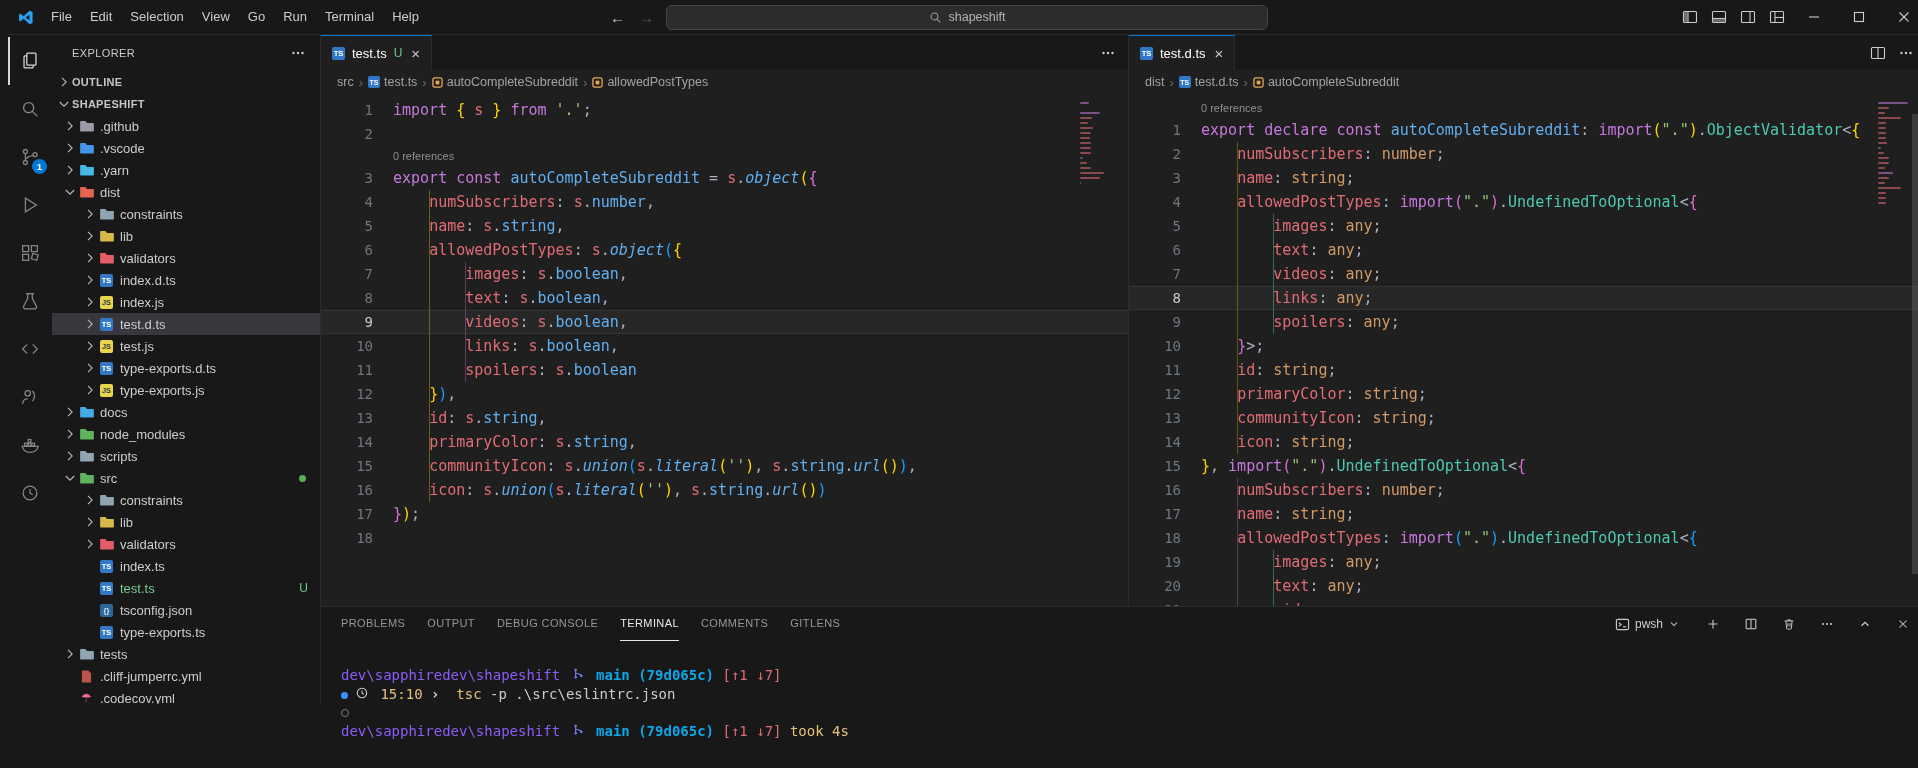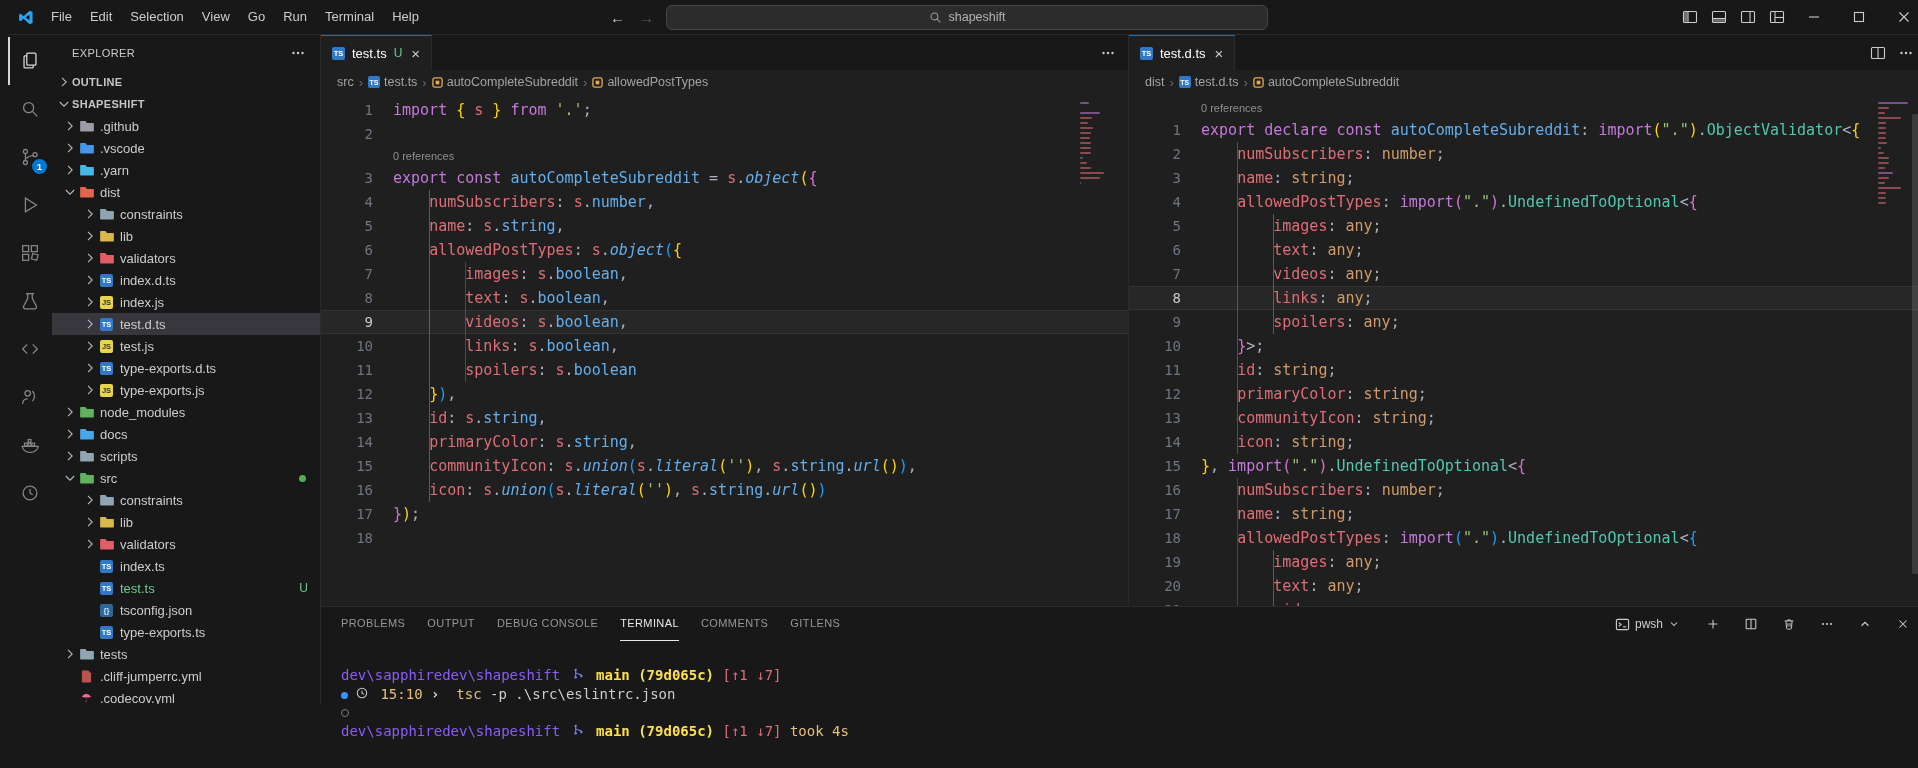--- a/index.html
+++ b/index.html
@@ -79,21 +79,21 @@
   .panel{height:163px;flex:none;border-top:1px solid #2b2b2b;background:#181818;display:flex;flex-direction:column;min-width:0;}
   .panelbar{height:34px;flex:none;display:flex;align-items:center;padding:0 12px 0 20px;}
   .ptabs{display:flex;height:34px;}
   .ptab{font-size:11px;letter-spacing:.4px;color:#969696;margin-right:22px;line-height:33px;border-bottom:1px solid transparent;cursor:pointer;white-space:nowrap;}
   .ptab.on{color:#e7e7e7;border-bottom-color:#e7e7e7;}
   .panel-actions{margin-left:auto;display:flex;align-items:center;gap:16px;color:#cccccc;}
   .pwshgrp{display:flex;align-items:center;gap:5px;font-size:12px;color:#cccccc;margin-right:6px;cursor:pointer;}
   .pabtn{width:22px;height:22px;display:flex;align-items:center;justify-content:center;cursor:pointer;}
   .terminal{flex:1;padding:25px 0 0 20px;font-family:"DejaVu Sans Mono","Liberation Mono",monospace;font-size:14px;color:#cccccc;overflow:hidden;}
   .tline{height:18.5px;line-height:18.5px;white-space:pre;}
-  .tk-tp{color:#8b5cf6;} .tk-tb{color:#fde047;font-weight:bold;} .tk-tr{color:#e06c75;}
+  .tk-tp{color:#8b5cf6;} .tk-tb{color:#0ea5e9;font-weight:bold;} .tk-tr{color:#e06c75;}
   .tk-ty{color:#e5c07b;} .tk-tw{color:#cccccc;} .tk-tpr{color:#ced5da;font-weight:bold;}
   .tic{display:inline-flex;align-items:center;}
   .tdeco-dot{display:inline-block;width:7px;height:7px;border-radius:50%;background:#3794ff;margin-right:8px;}
   .tdeco-odot{display:inline-block;width:6px;height:6px;border-radius:50%;border:1px solid #7a7a7a;margin-right:8px;}
   .tcursor{display:inline-block;width:8px;height:15px;border:1px solid #bbbbbb;vertical-align:-3px;margin-left:1px;}
   svg{display:block;}
 </style>
 </head>
 <body>
 
@@ -429,37 +429,37 @@
             <span class="tlabel">type-exports.js</span>
           </div>
           <div class="trow" style="padding-left: 10px;">
             <span class="tchev">
               <svg width="16" height="16" viewBox="0 0 16 16">
                 <path d="M6 3.8 10.2 8 6 12.2" fill="none" stroke="#b8b8b8" stroke-width="1.1"></path>
               </svg>
             </span>
             <span class="ficwrap">
               <svg width="14" height="12" viewBox="0 0 16 14">
+                <path fill="#45a9e8" d="M.8 1.2h5.4L8 3.4h7.2a.8.8 0 0 1 .8.8v8.4a.8.8 0 0 1-.8.8H.8a.8.8 0 0 1-.8-.8V2a.8.8 0 0 1 .8-.8z"></path>
+              </svg>
+            </span>
+            <span class="tlabel">docs</span>
+          </div>
+          <div class="trow" style="padding-left: 10px;">
+            <span class="tchev">
+              <svg width="16" height="16" viewBox="0 0 16 16">
+                <path d="M6 3.8 10.2 8 6 12.2" fill="none" stroke="#b8b8b8" stroke-width="1.1"></path>
+              </svg>
+            </span>
+            <span class="ficwrap">
+              <svg width="14" height="12" viewBox="0 0 16 14">
                 <path fill="#5fb35f" d="M.8 1.2h5.4L8 3.4h7.2a.8.8 0 0 1 .8.8v8.4a.8.8 0 0 1-.8.8H.8a.8.8 0 0 1-.8-.8V2a.8.8 0 0 1 .8-.8z"></path>
               </svg>
             </span>
             <span class="tlabel">node_modules</span>
-          </div>
-          <div class="trow" style="padding-left: 10px;">
-            <span class="tchev">
-              <svg width="16" height="16" viewBox="0 0 16 16">
-                <path d="M6 3.8 10.2 8 6 12.2" fill="none" stroke="#b8b8b8" stroke-width="1.1"></path>
-              </svg>
-            </span>
-            <span class="ficwrap">
-              <svg width="14" height="12" viewBox="0 0 16 14">
-                <path fill="#45a9e8" d="M.8 1.2h5.4L8 3.4h7.2a.8.8 0 0 1 .8.8v8.4a.8.8 0 0 1-.8.8H.8a.8.8 0 0 1-.8-.8V2a.8.8 0 0 1 .8-.8z"></path>
-              </svg>
-            </span>
-            <span class="tlabel">docs</span>
           </div>
           <div class="trow" style="padding-left: 10px;">
             <span class="tchev">
               <svg width="16" height="16" viewBox="0 0 16 16">
                 <path d="M6 3.8 10.2 8 6 12.2" fill="none" stroke="#b8b8b8" stroke-width="1.1"></path>
               </svg>
             </span>
             <span class="ficwrap">
               <svg width="14" height="12" viewBox="0 0 16 14">
                 <path fill="#8fa6b2" d="M.8 1.2h5.4L8 3.4h7.2a.8.8 0 0 1 .8.8v8.4a.8.8 0 0 1-.8.8H.8a.8.8 0 0 1-.8-.8V2a.8.8 0 0 1 .8-.8z"></path>

